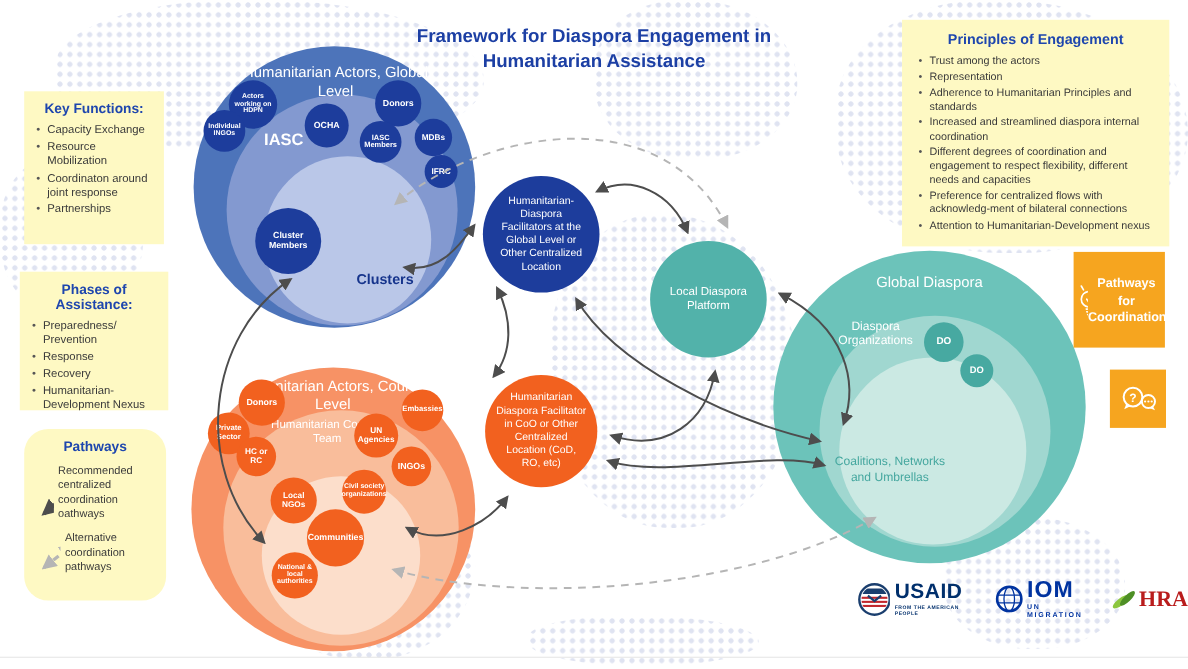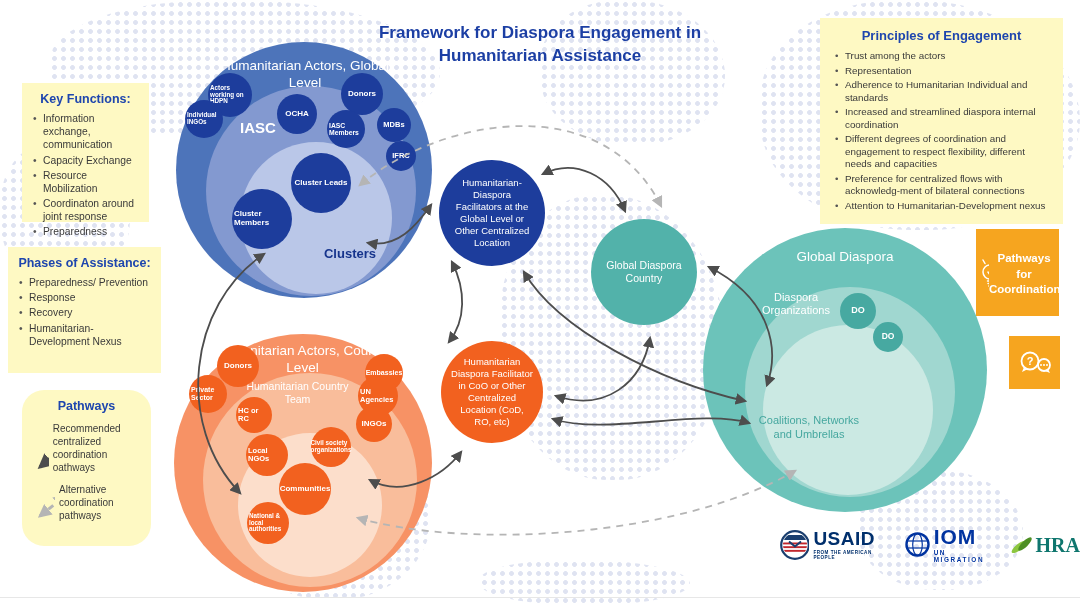--- a/index.html
+++ b/index.html
@@ -11,38 +11,38 @@
   .panel h3{margin:0 0 6px 0;color:#1e46ae;font-size:12.5px;font-weight:700;text-align:center;}
   .panel ul{margin:0;padding:0;list-style:none;font-size:10.3px;line-height:1.28;color:#3a3a3a;}
   .panel li{position:relative;padding-left:11px;margin-bottom:2px;}
   .panel li::before{content:"•";position:absolute;left:1px;top:0;color:#555;}
   #principles{width:243px;padding:10px 14px;}
   #principles h3{font-size:13px;margin-bottom:7px;}
   #principles ul{font-size:9.8px;}
   .circle{position:absolute;border-radius:50%;z-index:2;}
   .clabel{position:absolute;text-align:center;z-index:3;}
   .sat{position:absolute;border-radius:50%;color:#fff;font-weight:700;display:flex;align-items:center;
-       justify-content:center;line-height:1.08;z-index:3;padding:2px;box-sizing:border-box;}
+       justify-content:center;text-align:center;line-height:1.08;z-index:3;padding:2px;box-sizing:border-box;}
   .sat.blue{background:#1d3d9c;}
   .sat.orange{background:#f2611f;}
   .facil{position:absolute;border-radius:50%;display:flex;align-items:center;justify-content:center;
          text-align:center;color:#fff;z-index:3;box-sizing:border-box;padding:10px;line-height:1.25;}
   #overlay{position:absolute;left:0;top:0;z-index:5;pointer-events:none;}
   .amberbox{position:absolute;background:#f6a51f;z-index:2;display:flex;
             align-items:center;justify-content:center;text-align:center;}
   .amberlabel{color:#fff;font-weight:700;font-size:11.5px;line-height:1.35;margin-top:4px;}
   .legend-row{display:flex;align-items:flex-end;margin-top:9px;}
   .legend-row .txt{font-size:10px;line-height:1.3;color:#3a3a3a;margin-left:4px;}
   #logos{position:absolute;left:779px;top:526px;display:flex;align-items:center;z-index:2;}
   .logo{display:flex;align-items:center;margin-right:13px;}
   .usaid-name{font-size:19px;font-weight:800;color:#002f6c;letter-spacing:.5px;line-height:1;}
   .usaid-tag{font-size:4.6px;font-weight:700;color:#002f6c;letter-spacing:.5px;margin-top:2px;}
   .iom-name{font-size:21px;font-weight:700;color:#0033a0;line-height:1;letter-spacing:1px;}
   .iom-tag{font-size:6.4px;font-weight:700;color:#0033a0;letter-spacing:1.6px;margin-top:2px;}
-  .hra-name{font-family:"Liberation Serif",serif;font-size:20px;font-weight:700;color:#0f766e;line-height:1;}
+  .hra-name{font-family:"Liberation Serif",serif;font-size:20px;font-weight:700;color:#b91c1c;line-height:1;}
   #bottom-line{position:absolute;left:0;top:597px;width:1080px;height:1px;background:#e7e7e7;z-index:1;}
   #title{position:absolute;left:355px;top:22px;width:370px;text-align:center;font-size:17px;
          font-weight:700;color:#1c3fa4;line-height:1.35;z-index:3;}
 </style>
 </head>
 <body>
 
 <div id="canvas">
 
   <div class="dots" style="left:50px;top:0;width:390px;height:140px;"></div>
@@ -54,29 +54,28 @@
   <div class="dots" style="left:0;top:140px;width:130px;height:150px;"></div>
   <div class="dots" style="left:480px;top:560px;width:210px;height:45px;"></div>
 
   <div id="bottom-line"></div>
 
   <div id="title">Framework for Diaspora Engagement in Humanitarian Assistance</div>
 
   <div class="panel" id="key-functions" style="left:22px;top:83px;width:127px;height:139px;">
     <h3>Key Functions:</h3>
     <ul>
-      <li>Information exchange, communication</li>
       <li>Capacity Exchange</li>
       <li>Resource Mobilization</li>
       <li>Coordinaton around joint response</li>
-      <li>Preparedness</li>
+      <li>Partnerships</li>
     </ul>
   </div>
 
-  <div class="panel" id="phases" style="left:8px;top:247px;width:153px;height:126px;">
+  <div class="panel" id="phases" style="left:18px;top:247px;width:135px;height:126px;">
     <h3>Phases of Assistance:</h3>
     <ul>
       <li>Preparedness/ Prevention</li>
       <li>Response</li>
       <li>Recovery</li>
       <li>Humanitarian-Development Nexus</li>
     </ul>
   </div>
 
   <div class="panel" id="pathways-legend" style="left:22px;top:390px;width:129px;height:156px;border-radius:22px;">
@@ -103,64 +102,63 @@
       </svg>
       <div class="txt">Alternative coordination pathways</div>
     </div>
   </div>
 
   <div class="panel" id="principles" style="left:820px;top:18px;">
     <h3>Principles of Engagement</h3>
     <ul>
       <li>Trust among the actors</li>
       <li>Representation</li>
-      <li>Adherence to Humanitarian Individual and standards</li>
+      <li>Adherence to Humanitarian Principles and standards</li>
       <li>Increased and streamlined diaspora internal coordination</li>
       <li>Different degrees of coordination and engagement to respect flexibility, different needs and capacities</li>
       <li>Preference for centralized flows with acknowledg-ment of bilateral connections</li>
       <li>Attention to Humanitarian-Development nexus</li>
     </ul>
   </div>
 
   <div class="circle" style="left:176px;top:42px;width:256px;height:256px;background:#4d74ba;"></div>
   <div class="circle" style="left:206px;top:86px;width:210px;height:210px;background:#8399d0;"></div>
   <div class="circle" style="left:240px;top:142px;width:152px;height:152px;background:#bac7e8;"></div>
   <div class="clabel" style="left:205px;top:58px;width:200px;color:#fff;font-size:13.5px;line-height:1.25;">Humanitarian Actors, Global Level</div>
   <div class="clabel" style="left:228px;top:119px;width:60px;color:#fff;font-size:15px;font-weight:700;">IASC</div>
   <div class="clabel" style="left:305px;top:246px;width:90px;color:#16348c;font-size:13px;font-weight:700;">Clusters</div>
-  <div class="sat blue" style="left:291px;top:153px;width:60px;height:60px;font-size:8px;">Cluster Leads</div>
   <div class="sat blue" style="left:232px;top:189px;width:60px;height:60px;font-size:8px;">Cluster Members</div>
   <div class="sat blue" style="left:208px;top:73px;width:44px;height:44px;font-size:6.3px;">Actors working on HDPN</div>
   <div class="sat blue" style="left:185px;top:100px;width:38px;height:38px;font-size:6.3px;">Individual INGOs</div>
   <div class="sat blue" style="left:277px;top:94px;width:40px;height:40px;font-size:8px;">OCHA</div>
   <div class="sat blue" style="left:341px;top:73px;width:42px;height:42px;font-size:8px;">Donors</div>
   <div class="sat blue" style="left:327px;top:110px;width:38px;height:38px;font-size:6.8px;">IASC Members</div>
   <div class="sat blue" style="left:377px;top:108px;width:34px;height:34px;font-size:7.5px;">MDBs</div>
   <div class="sat blue" style="left:386px;top:141px;width:30px;height:30px;font-size:7.5px;">IFRC</div>
 
   <div class="circle" style="left:174px;top:334px;width:258px;height:258px;background:#f79265;"></div>
   <div class="circle" style="left:203px;top:373px;width:214px;height:214px;background:#f9bd9b;"></div>
   <div class="circle" style="left:238px;top:433px;width:144px;height:144px;background:#fcdecb;"></div>
   <div class="clabel" style="left:200px;top:343px;width:205px;color:#fff;font-size:13.5px;line-height:1.25;">Humanitarian Actors, Country Level</div>
   <div class="clabel" style="left:240px;top:380px;width:115px;color:#fff;font-size:10.5px;line-height:1.2;">Humanitarian Country Team</div>
   <div class="sat orange" style="left:217px;top:345px;width:42px;height:42px;font-size:8px;">Donors</div>
   <div class="sat orange" style="left:189px;top:375px;width:38px;height:38px;font-size:7px;">Private Sector</div>
-  <div class="sat orange" style="left:236px;top:397px;width:36px;height:36px;font-size:7.5px;">HC or RC</div>
+  <div class="sat orange" style="left:215px;top:397px;width:36px;height:36px;font-size:7.5px;">HC or RC</div>
   <div class="sat orange" style="left:365px;top:354px;width:38px;height:38px;font-size:7px;">Embassies</div>
-  <div class="sat orange" style="left:322px;top:376px;width:40px;height:40px;font-size:7.5px;margin-left:36px;">UN Agencies</div>
+  <div class="sat orange" style="left:322px;top:376px;width:40px;height:40px;font-size:7.5px;">UN Agencies</div>
   <div class="sat orange" style="left:356px;top:406px;width:36px;height:36px;font-size:8px;">INGOs</div>
   <div class="sat orange" style="left:246px;top:434px;width:42px;height:42px;font-size:7.5px;">Local NGOs</div>
   <div class="sat orange" style="left:311px;top:427px;width:40px;height:40px;font-size:6.3px;">Civil society organizations</div>
   <div class="sat orange" style="left:279px;top:463px;width:52px;height:52px;font-size:8px;">Communities</div>
   <div class="sat orange" style="left:247px;top:502px;width:42px;height:42px;font-size:6.3px;">National &amp; local authorities</div>
 
   <div class="facil" style="left:439px;top:160px;width:106px;height:106px;background:#1d3d9c;font-size:9.5px;">Humanitarian-Diaspora Facilitators at the Global Level or Other Centralized Location</div>
   <div class="facil" style="left:441px;top:341px;width:102px;height:102px;background:#f2611f;font-size:9.5px;">Humanitarian Diaspora Facilitator in CoO or Other Centralized Location (CoD, RO, etc)</div>
 
-  <div class="facil" style="left:591px;top:219px;width:106px;height:106px;background:#52b2aa;font-size:10.5px;">Global Diaspora Country</div>
+  <div class="facil" style="left:591px;top:219px;width:106px;height:106px;background:#52b2aa;font-size:10.5px;">Local Diaspora Platform</div>
 
   <div class="circle" style="left:703px;top:228px;width:284px;height:284px;background:#6cc3ba;"></div>
   <div class="circle" style="left:745px;top:287px;width:210px;height:210px;background:#a0d7d0;"></div>
   <div class="circle" style="left:763px;top:325px;width:170px;height:170px;background:#cbe9e3;"></div>
   <div class="clabel" style="left:770px;top:249px;width:150px;color:#fff;font-size:13.5px;">Global Diaspora</div>
   <div class="clabel" style="left:742px;top:291px;width:108px;color:#fff;font-size:11px;line-height:1.15;">Diaspora Organizations</div>
   <div class="sat" style="left:840px;top:293px;width:36px;height:36px;background:#47a9a1;font-size:9px;">DO</div>
   <div class="sat" style="left:873px;top:322px;width:30px;height:30px;background:#47a9a1;font-size:8.5px;">DO</div>
   <div class="clabel" style="left:750px;top:398px;width:118px;color:#45a79f;font-size:11px;line-height:1.25;margin-top:16px;">Coalitions, Networks and Umbrellas</div>
 

